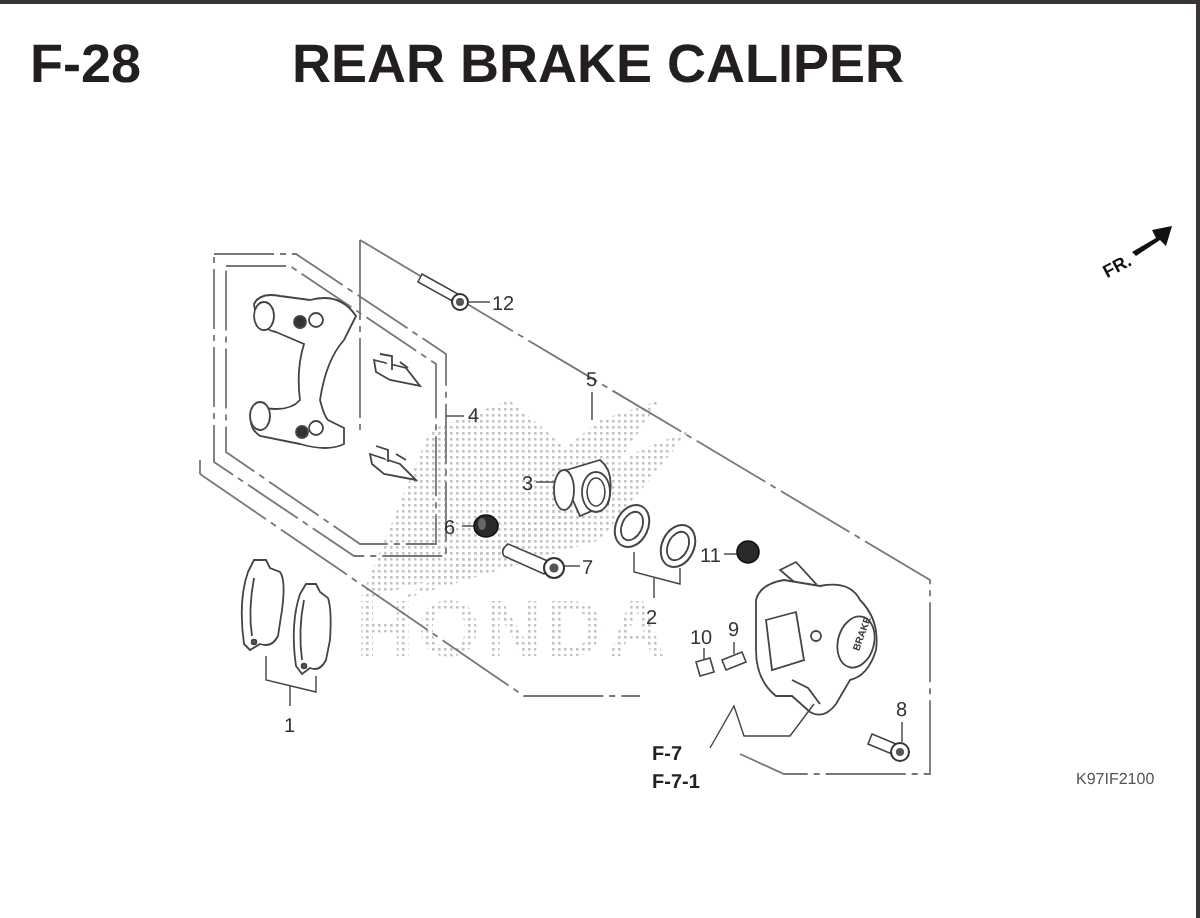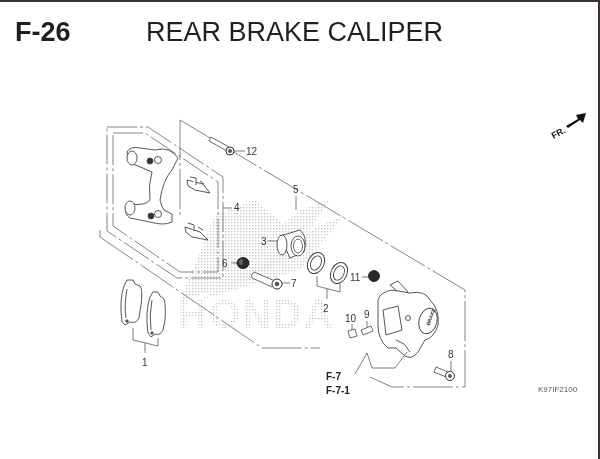--- a/index.html
+++ b/index.html
@@ -1,32 +1,32 @@
 <!DOCTYPE html>
 <html><head>
   <meta charset="utf-8">
   <style>
     html, body { margin: 0; padding: 0; background: #ffffff; }
     body { width: 600px; height: 459px; position: relative; overflow: hidden; font-family: "Liberation Sans", sans-serif; }
     .page-frame { position: absolute; left: 0; top: 0; width: 600px; height: 459px; box-sizing: border-box; border-top: 2px solid #3a3534; border-right: 2px solid #3a3534; }
     .title-code { position: absolute; left: 15px; top: 17px; font-size: 27px; font-weight: bold; color: #231f20; letter-spacing: 0px; font-family: "Liberation Sans", sans-serif; }
-    .title-text { position: absolute; left: 146px; top: 17px; font-size: 27px; font-weight: normal; color: #231f20; font-family: "Liberation Sans", sans-serif; }
+    .title-text { position: absolute; left: 146px; top: 17px; font-size: 27px; font-weight: bold; color: #231f20; font-family: "Liberation Sans", sans-serif; }
     svg.diagram { position: absolute; left: 0; top: 0; }
     .callout { font-family: "Liberation Sans", sans-serif; font-size: 10px; fill: #333; }
     .ref { font-family: "Liberation Sans", sans-serif; font-size: 10px; font-weight: bold; fill: #222; }
     .code { font-family: "Liberation Sans", sans-serif; font-size: 8px; fill: #555; }
     .fr { font-family: "Liberation Sans", sans-serif; font-size: 9px; font-weight: bold; fill: #111; }
     .wm { font-family: "Liberation Sans", sans-serif; font-size: 40px; font-weight: bold; fill: url(#dots); letter-spacing: 2px; }
   </style>
 </head>
 <body>
 
 <div class="page-frame"></div>
 
-<div class="title-code">F-26</div>
+<div class="title-code">F-28</div>
 <div class="title-text">REAR BRAKE CALIPER</div>
 
 <svg class="diagram" width="600" height="459" viewBox="0 0 600 459">
   <defs>
     <pattern id="dots" width="3" height="3" patternUnits="userSpaceOnUse">
       <rect x="0" y="0" width="1.3" height="1.3" fill="#bdbdbd"></rect>
     </pattern>
   </defs>
 
   <g opacity="0.9">

